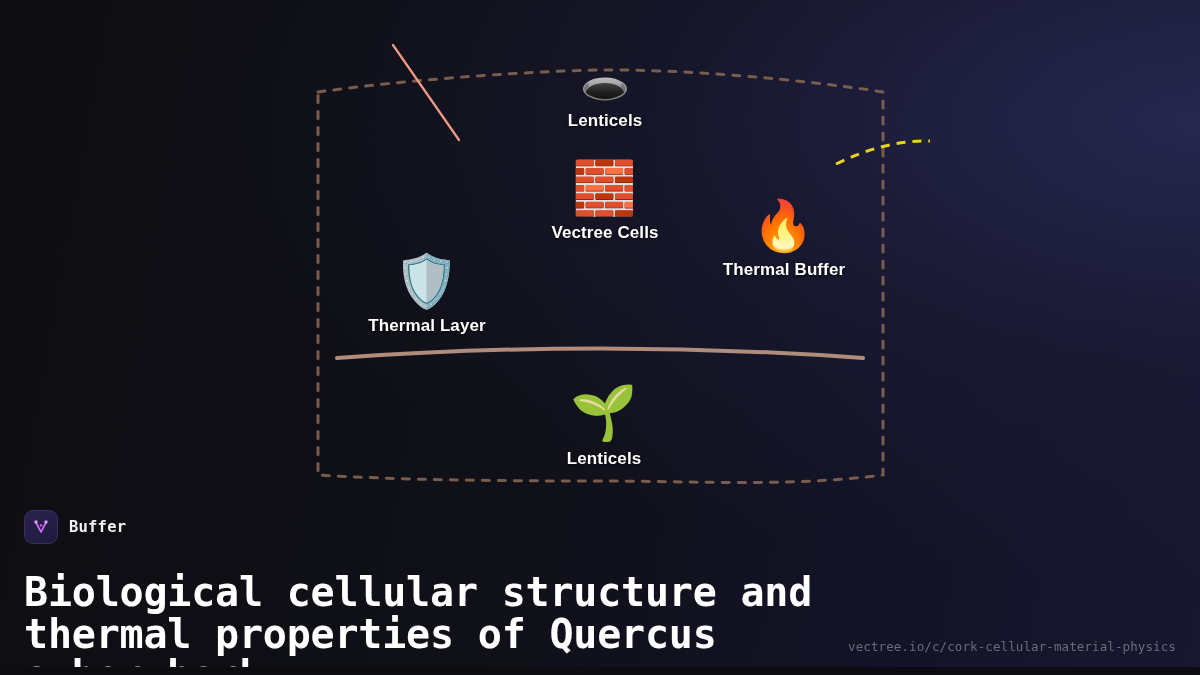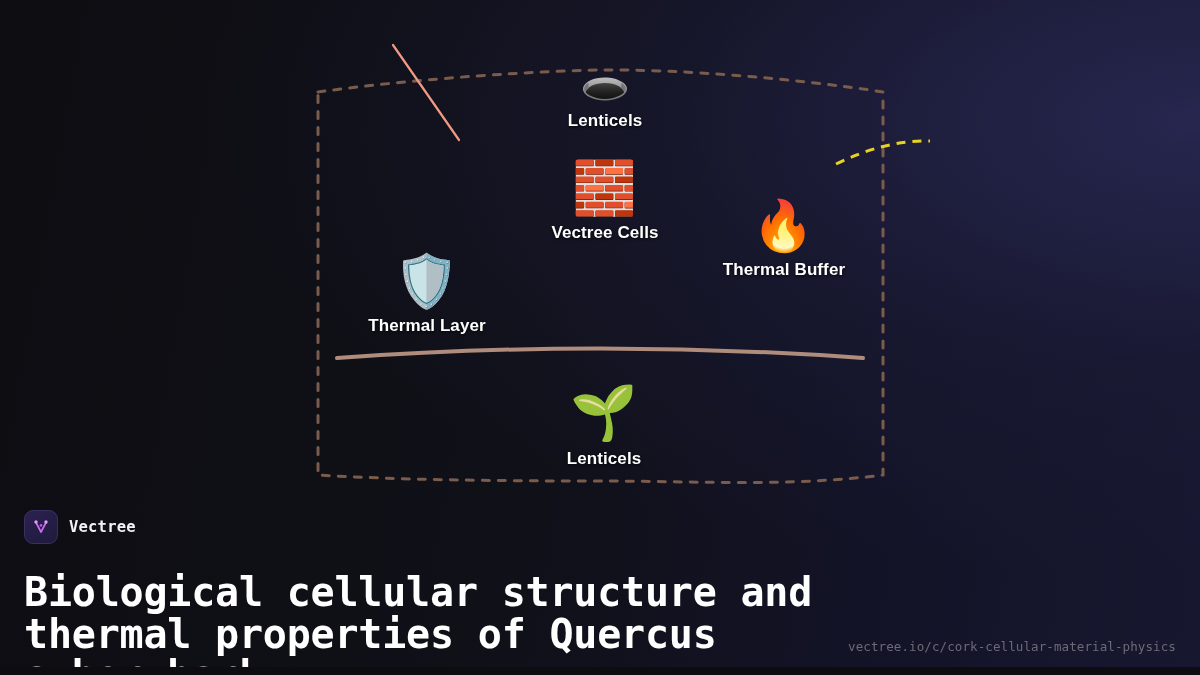--- a/index.html
+++ b/index.html
@@ -175,21 +175,21 @@
 
     <div id="brand">
       <div id="logo-badge">
         <svg width="20" height="20" viewBox="0 0 20 20">
           <path d="M5 5.5 L10 15 L15 5.5" fill="none" stroke="#c86ef0" stroke-width="1.7" stroke-linecap="round" stroke-linejoin="round"></path>
           <circle cx="5" cy="5" r="1.7" fill="#e39bfa"></circle>
           <circle cx="15" cy="5" r="1.7" fill="#e39bfa"></circle>
           <circle cx="10" cy="8.4" r="1.3" fill="#b45ae0"></circle>
         </svg>
       </div>
-      <div id="brand-name">Vectree</div>
+      <div id="brand-name">Buffer</div>
     </div>
 
     <div id="headline">Biological cellular structure and thermal properties of Quercus suber bark</div>
 
     <div id="url">vectree.io/c/cork-cellular-material-physics</div>
   </div>
 
   <div id="bottom-strip"></div>
 </div>
 

